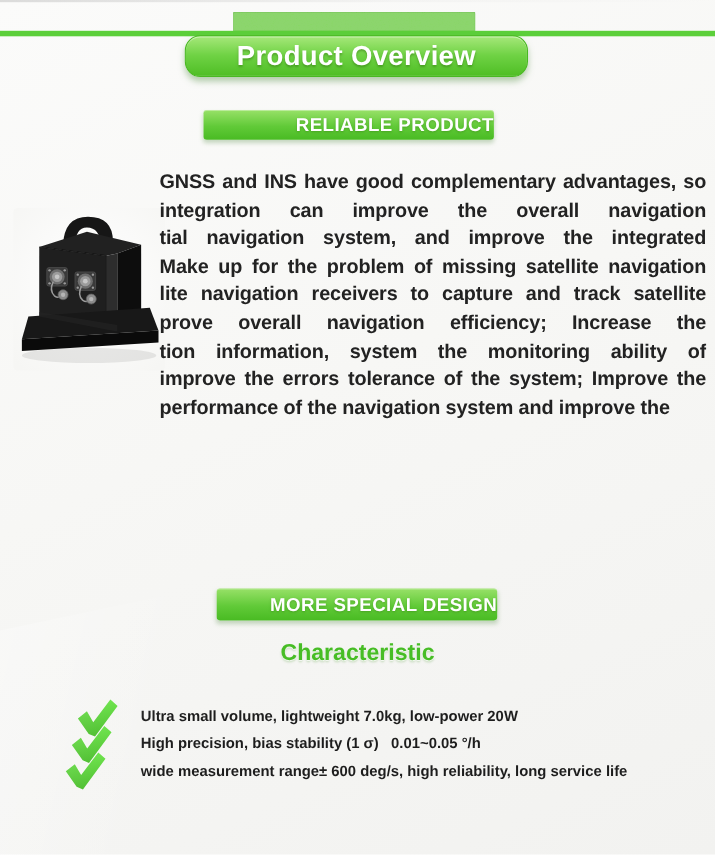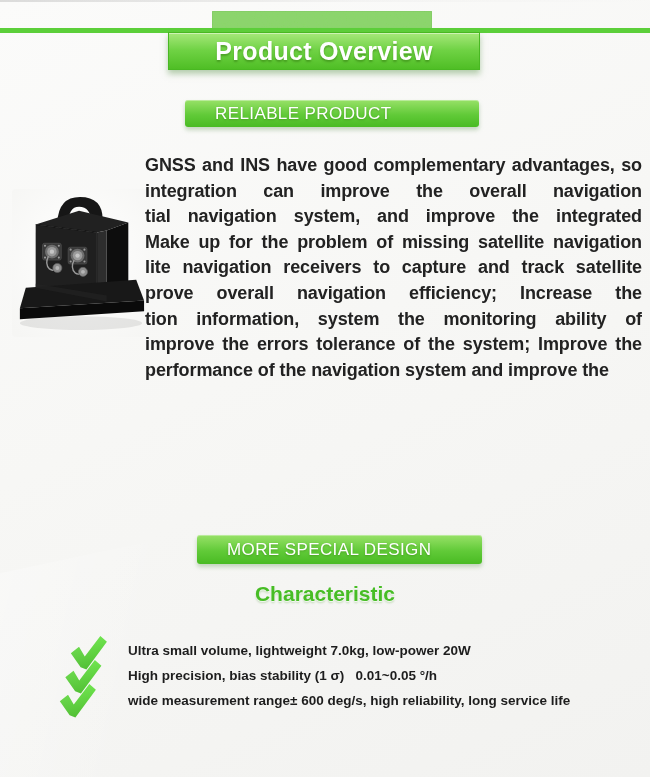--- a/index.html
+++ b/index.html
@@ -5,37 +5,36 @@
   html,body{margin:0;padding:0;}
   .page{
     position:relative;width:650px;height:777px;overflow:hidden;
     background:linear-gradient(155deg,#fbfbfa 0%,#f7f7f5 45%,#f2f2f0 100%);
     font-family:"Liberation Sans",sans-serif;
   }
   .top-hairline{position:absolute;left:0;top:0;width:650px;height:2px;background:linear-gradient(90deg,rgba(160,160,160,.35),rgba(200,200,200,.12) 55%,rgba(200,200,200,0));}
   .texture-banner{position:absolute;left:212px;top:11px;width:220px;height:20px;}
   .divider{position:absolute;left:0;top:28px;width:650px;height:5px;background:var(--accent-green,#5ccf3a);}
   .btn-main{
-    position:absolute;left:168px;top:32px;width:312px;height:38px;border-radius:0;
+    position:absolute;left:168px;top:32px;width:312px;height:38px;border-radius:14px;
     background:linear-gradient(180deg,#a6e87a 0%,#6fd244 48%,#4fbe25 100%);
     border:1px solid #49b822;
     box-shadow:0 4px 6px rgba(110,160,95,.5), inset 0 1px 0 rgba(255,255,255,.45);
     display:flex;align-items:center;justify-content:center;
     color:#fff;font-size:25px;font-weight:bold;letter-spacing:.3px;
     text-shadow:0 2px 2px rgba(50,120,15,.5);
     box-sizing:border-box;
   }
   .banner{
     position:absolute;border-radius:3px;
     background:linear-gradient(180deg,#98e168 0%,#61ca38 55%,#49bb23 100%);
     box-shadow:0 3px 4px rgba(130,170,120,.45), inset 0 1px 0 rgba(255,255,255,.35);
-    display:flex;align-items:center;justify-content:flex-start;
-    color:#fff;font-weight:normal;font-size:17px;letter-spacing:.4px;
+    display:flex;align-items:center;justify-content:flex-end;
+    color:#fff;font-weight:bold;font-size:17px;letter-spacing:.4px;
     text-shadow:0 1px 2px rgba(50,120,15,.45);
-    padding-left:30px;
   }
   .banner.reliable{left:185px;top:100px;width:264px;height:27px;}
   .banner.design{left:197px;top:535px;width:255px;height:29px;}
   .characteristic{
     position:absolute;top:582px;left:0;width:650px;text-align:center;
     font-size:21px;font-weight:bold;color:var(--characteristic-green,#47bd25);
     text-shadow:0 1px 1px rgba(255,255,255,.85), 0 2px 2px rgba(70,150,40,.3);
   }
   .product-photo{position:absolute;left:12px;top:188px;width:138px;height:150px;}
   .para{position:absolute;left:145px;top:153px;width:497px;color:var(--text-dark,#222);font-size:18px;font-weight:bold;letter-spacing:-.1px;}

